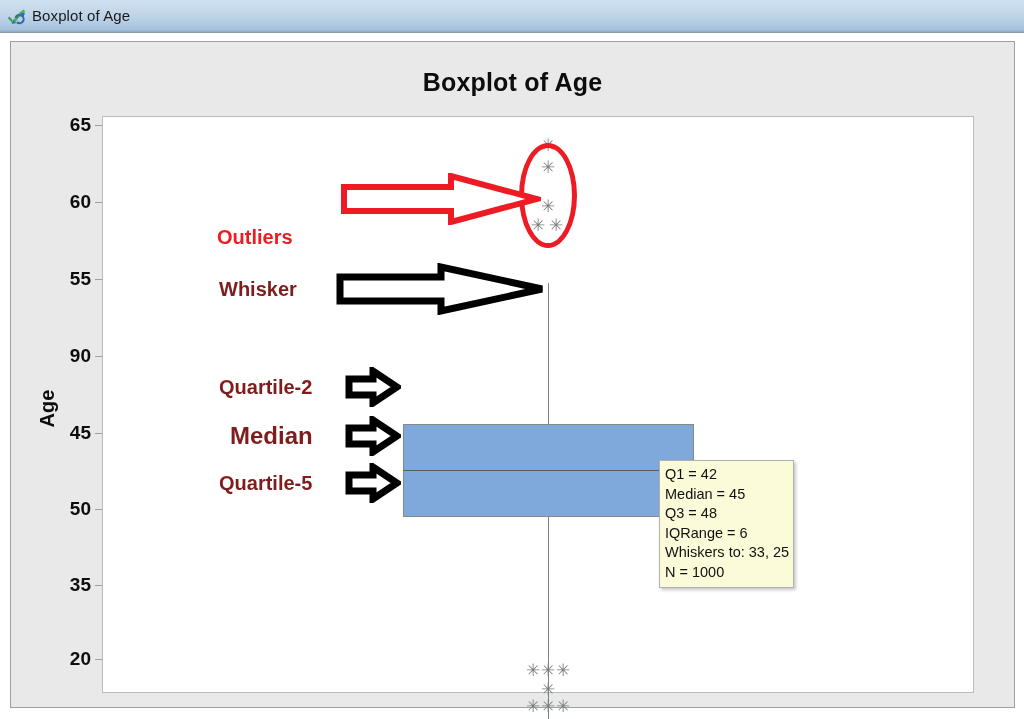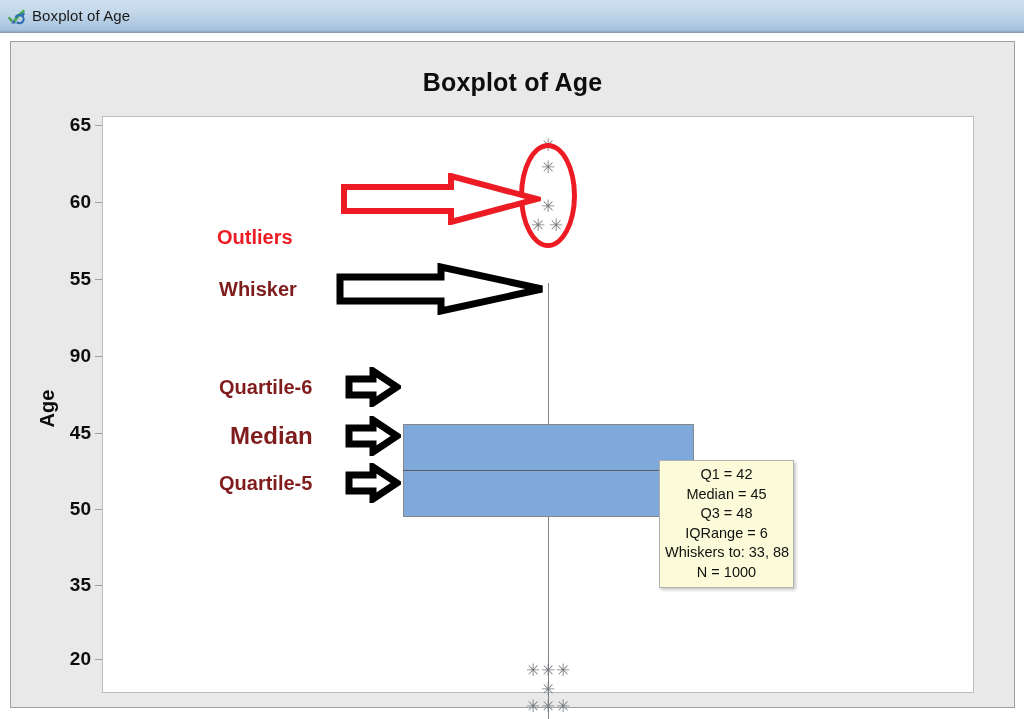--- a/index.html
+++ b/index.html
@@ -160,21 +160,20 @@
   #tooltip {
     position: absolute;
     left: 648px;
     top: 418px;
     width: 135px;
     background: #fbfbd9;
     border: 1px solid #b0b0b0;
     box-sizing: border-box;
     padding: 4px 5px 5px 5px;
     box-shadow: 2px 2px 3px rgba(0,0,0,.22);
-    text-align: center;
   }
   #tooltip .tip-line {
     font-size: 14.5px;
     line-height: 19.5px;
     color: #111;
     font-family: "Liberation Sans", sans-serif;
     white-space: nowrap;
   }
 
   
@@ -266,41 +265,41 @@
       <div class="outlier" style="left:430px; top:589px;">✳</div>
       <div class="outlier" style="left:445px; top:589px;">✳</div>
       <div class="outlier" style="left:460px; top:589px;">✳</div>
     </div>
 
     <div id="tooltip">
       <div class="tip-line">Q1 = 42</div>
       <div class="tip-line">Median = 45</div>
       <div class="tip-line">Q3 = 48</div>
       <div class="tip-line">IQRange = 6</div>
-      <div class="tip-line">Whiskers to: 33, 88</div>
+      <div class="tip-line">Whiskers to: 33, 25</div>
       <div class="tip-line">N = 1000</div>
     </div>
 
     <div class="anno-ellipse" style="left:508px; top:101px; width:58px; height:105px;"></div>
 
     <div class="anno-label red" style="left:206px; top:157px; font-size:20px;margin-top:38px;">Outliers</div>
     <div class="anno-arrow" style="left:330px; top:157px; width:200px; height:52px;">
       <svg width="200" height="52" viewBox="0 0 200 52">
         <polygon points="3,14 110,14 110,3 196,26 110,49 110,38 3,38" fill="#ffffff" stroke="#ED1C24" stroke-width="6" stroke-linejoin="miter"></polygon>
       </svg>
     </div>
 
     <div class="anno-label black" style="left:208px; top:247px; font-size:20px;">Whisker</div>
     <div class="anno-arrow" style="left:325px; top:247px; width:210px; height:52px;">
       <svg width="210" height="52" viewBox="0 0 210 52">
         <polygon points="4,14 105,14 105,4 206,26 105,48 105,38 4,38" fill="#ffffff" stroke="#000000" stroke-width="7" stroke-linejoin="miter"></polygon>
       </svg>
     </div>
 
-    <div class="anno-label black" style="left:208px; top:345px; font-size:20px;">Quartile-6</div>
+    <div class="anno-label black" style="left:208px; top:345px; font-size:20px;">Quartile-2</div>
     <div class="anno-arrow" style="left:334px; top:345px; width:56px; height:40px;">
       <svg width="56" height="40" viewBox="0 0 56 40">
         <polygon points="4,12 28,12 28,4 52,20 28,36 28,28 4,28" fill="#ffffff" stroke="#000000" stroke-width="7" stroke-linejoin="miter"></polygon>
       </svg>
     </div>
 
     <div class="anno-label black" style="left:219px; top:394px; font-size:24px;">Median</div>
     <div class="anno-arrow" style="left:334px; top:394px; width:56px; height:40px;">
       <svg width="56" height="40" viewBox="0 0 56 40">
         <polygon points="4,12 28,12 28,4 52,20 28,36 28,28 4,28" fill="#ffffff" stroke="#000000" stroke-width="7" stroke-linejoin="miter"></polygon>

